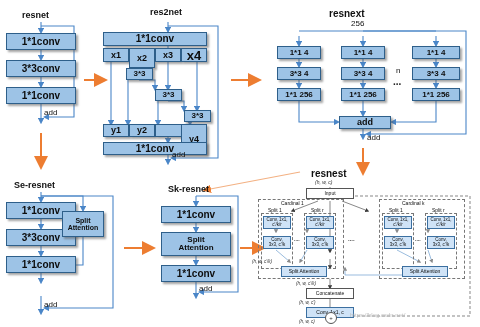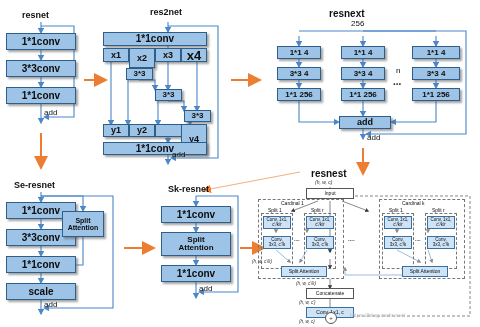--- a/index.html
+++ b/index.html
@@ -182,21 +182,20 @@
   <div class="plainlbl" style="left:396px;top:66px;font-size:8px;">n</div>
   <div class="dots" style="left:393px;top:76px;font-size:10px;">...</div>
 
   <div class="node" style="left:339px;top:116px;width:52px;height:13px;font-size:9px;">add</div>
   <div class="plainlbl" style="left:367px;top:133px;font-size:8px;">add</div>
 
   <div class="title" style="left:14px;top:180px;font-size:9px;">Se-resnet</div>
   <div class="node" style="left:6px;top:202px;width:70px;height:17px;font-size:10px;">1*1conv</div>
   <div class="node" style="left:6px;top:229px;width:70px;height:17px;font-size:10px;">3*3conv</div>
   <div class="node" style="left:6px;top:256px;width:70px;height:17px;font-size:10px;">1*1conv</div>
-  <div class="node" style="left:6px;top:283px;width:70px;height:17px;font-size:10px;">scale</div>
   <div class="node" style="left:62px;top:211px;width:42px;height:26px;font-size:7px;flex-direction:column;">
     <span>Split</span>
     <span>Attention</span>
   </div>
   <div class="plainlbl" style="left:44px;top:300px;font-size:8px;">add</div>
 
   <div class="title" style="left:168px;top:184px;font-size:9px;">Sk-resnet</div>
   <div class="node" style="left:161px;top:206px;width:70px;height:17px;font-size:10px;">1*1conv</div>
   <div class="node" style="left:161px;top:232px;width:70px;height:24px;font-size:8px;flex-direction:column;">
     <span>Split</span>

